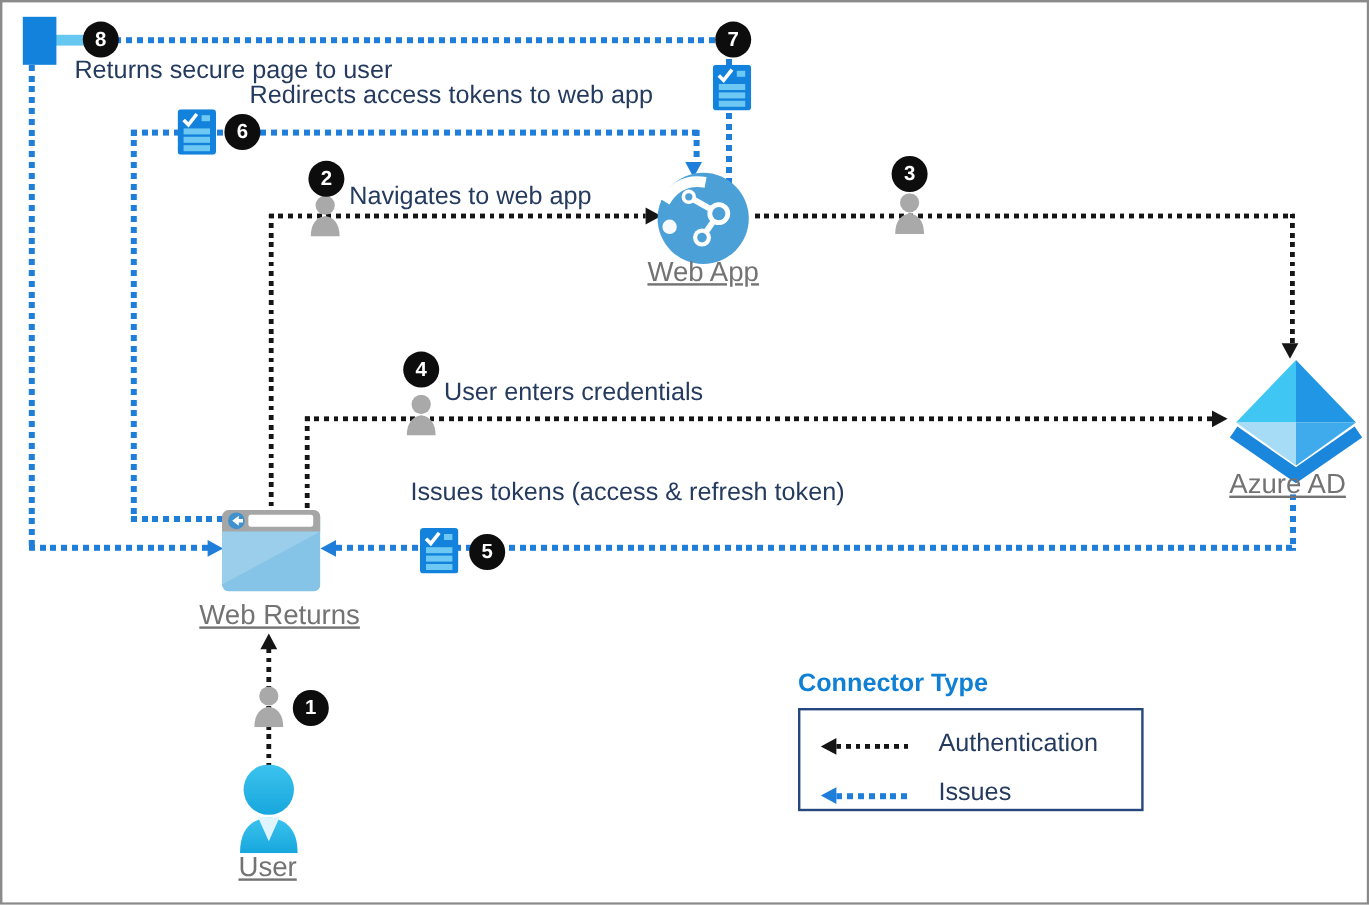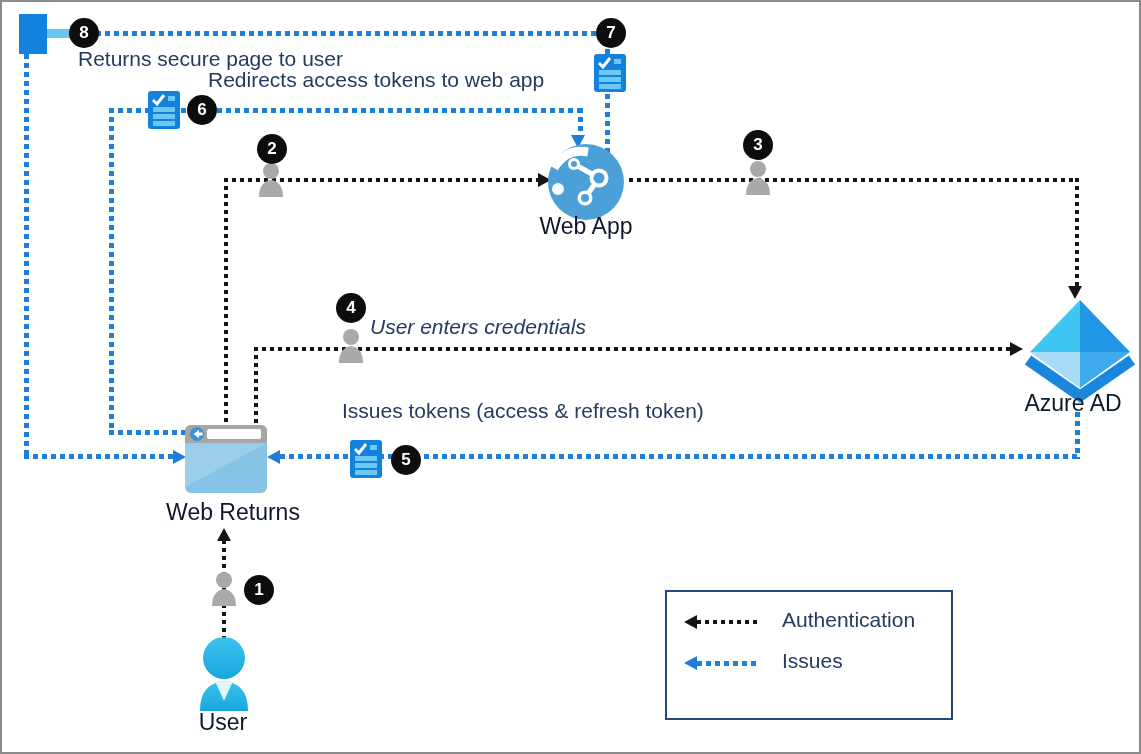--- a/index.html
+++ b/index.html
@@ -25,25 +25,25 @@
   .ar.l.cyan  { border-top:10px solid transparent; border-bottom:10px solid transparent; border-right:16px solid #66c7f1; }
   
   .badge {
     position:absolute; width:30px; height:30px; border-radius:50%;
     background:#0d0d0d; color:#fff; font-weight:bold; font-size:17px;
     display:flex; align-items:center; justify-content:center; z-index:5;
   }
   
   .stext { position:absolute; color:#243a5e; font-size:21px; white-space:nowrap; z-index:4; }
   
-  .ntext { position:absolute; color:#0f172a; font-size:23px; white-space:nowrap; transform:translateX(-50%); z-index:4; }
+  .ntext { position:absolute; color:#737373; font-size:23px; white-space:nowrap; transform:translateX(-50%); z-index:4;text-decoration:underline; }
   .icon { position:absolute; z-index:3; }
   
   #legend-title { position:absolute; left:663px; top:556px; color:#0f80d4; font-size:21px; font-weight:bold; z-index:4; }
-  #legend-box { position:absolute; left:663px; top:588px; width:288px; height:130px; box-sizing:border-box;
+  #legend-box { position:absolute; left:663px; top:588px; width:288px; height:86px; box-sizing:border-box;
     border:2px solid #24477d; background:#fff; z-index:4; }
   .legend-label { position:absolute; left:115px; color:#243a5e; font-size:21px; white-space:nowrap; }
 </style>
 </head>
 <body>
 
 <div id="canvas">
 
   <div class="dh token" style="left:67px;top:29px;width:540px;"></div>
   <div class="dv token" style="left:603px;top:29px;height:129px;"></div>
@@ -168,30 +168,32 @@
 
   <div class="badge" style="left:242px;top:573px;">1</div>
   <div class="badge" style="left:255px;top:132px;">2</div>
   <div class="badge" style="left:741px;top:128px;">3</div>
   <div class="badge" style="left:334px;top:291px;">4</div>
   <div class="badge" style="left:389px;top:443px;">5</div>
   <div class="badge" style="left:185px;top:93px;">6</div>
   <div class="badge" style="left:594px;top:16px;">7</div>
   <div class="badge" style="left:67px;top:16px;">8</div>
 
-  <div class="stext" style="left:368px;top:313px;font-style:italic;">User enters credentials</div>
+  <div class="stext" style="left:289px;top:150px;">Navigates to web app</div>
+  <div class="stext" style="left:368px;top:313px;">User enters credentials</div>
   <div class="stext" style="left:340px;top:397px;">Issues tokens (access &amp; refresh token)</div>
   <div class="stext" style="left:206px;top:66px;text-align:center;">Redirects access tokens to web app</div>
-  <div class="stext" style="left:76px;top:45px;">Returns secure page to user</div>
+  <div class="stext" style="left:60px;top:45px;">Returns secure page to user</div>
 
   <div class="ntext" style="left:584px;top:211px;">Web App</div>
   <div class="ntext" style="left:1071px;top:388px;">Azure AD</div>
   <div class="ntext" style="left:231px;top:497px;">Web Returns</div>
   <div class="ntext" style="left:221px;top:707px;">User</div>
 
+  <div id="legend-title">Connector Type</div>
   <div id="legend-box">
     <div>
       <div class="ar l" style="left:17px;top:23px;border-right-color:#151515;border-top:7px solid transparent;border-bottom:7px solid transparent;border-right-width:13px;border-right-style:solid;"></div>
       <div class="dh auth" style="left:30px;top:28px;width:63px;"></div>
       <div class="legend-label" style="top:16px;">Authentication</div>
     </div>
     <div>
       <div class="ar l token" style="left:17px;top:64px;"></div>
       <div class="dh token" style="left:30px;top:69px;width:63px;"></div>
       <div class="legend-label" style="top:57px;">Issues</div>

